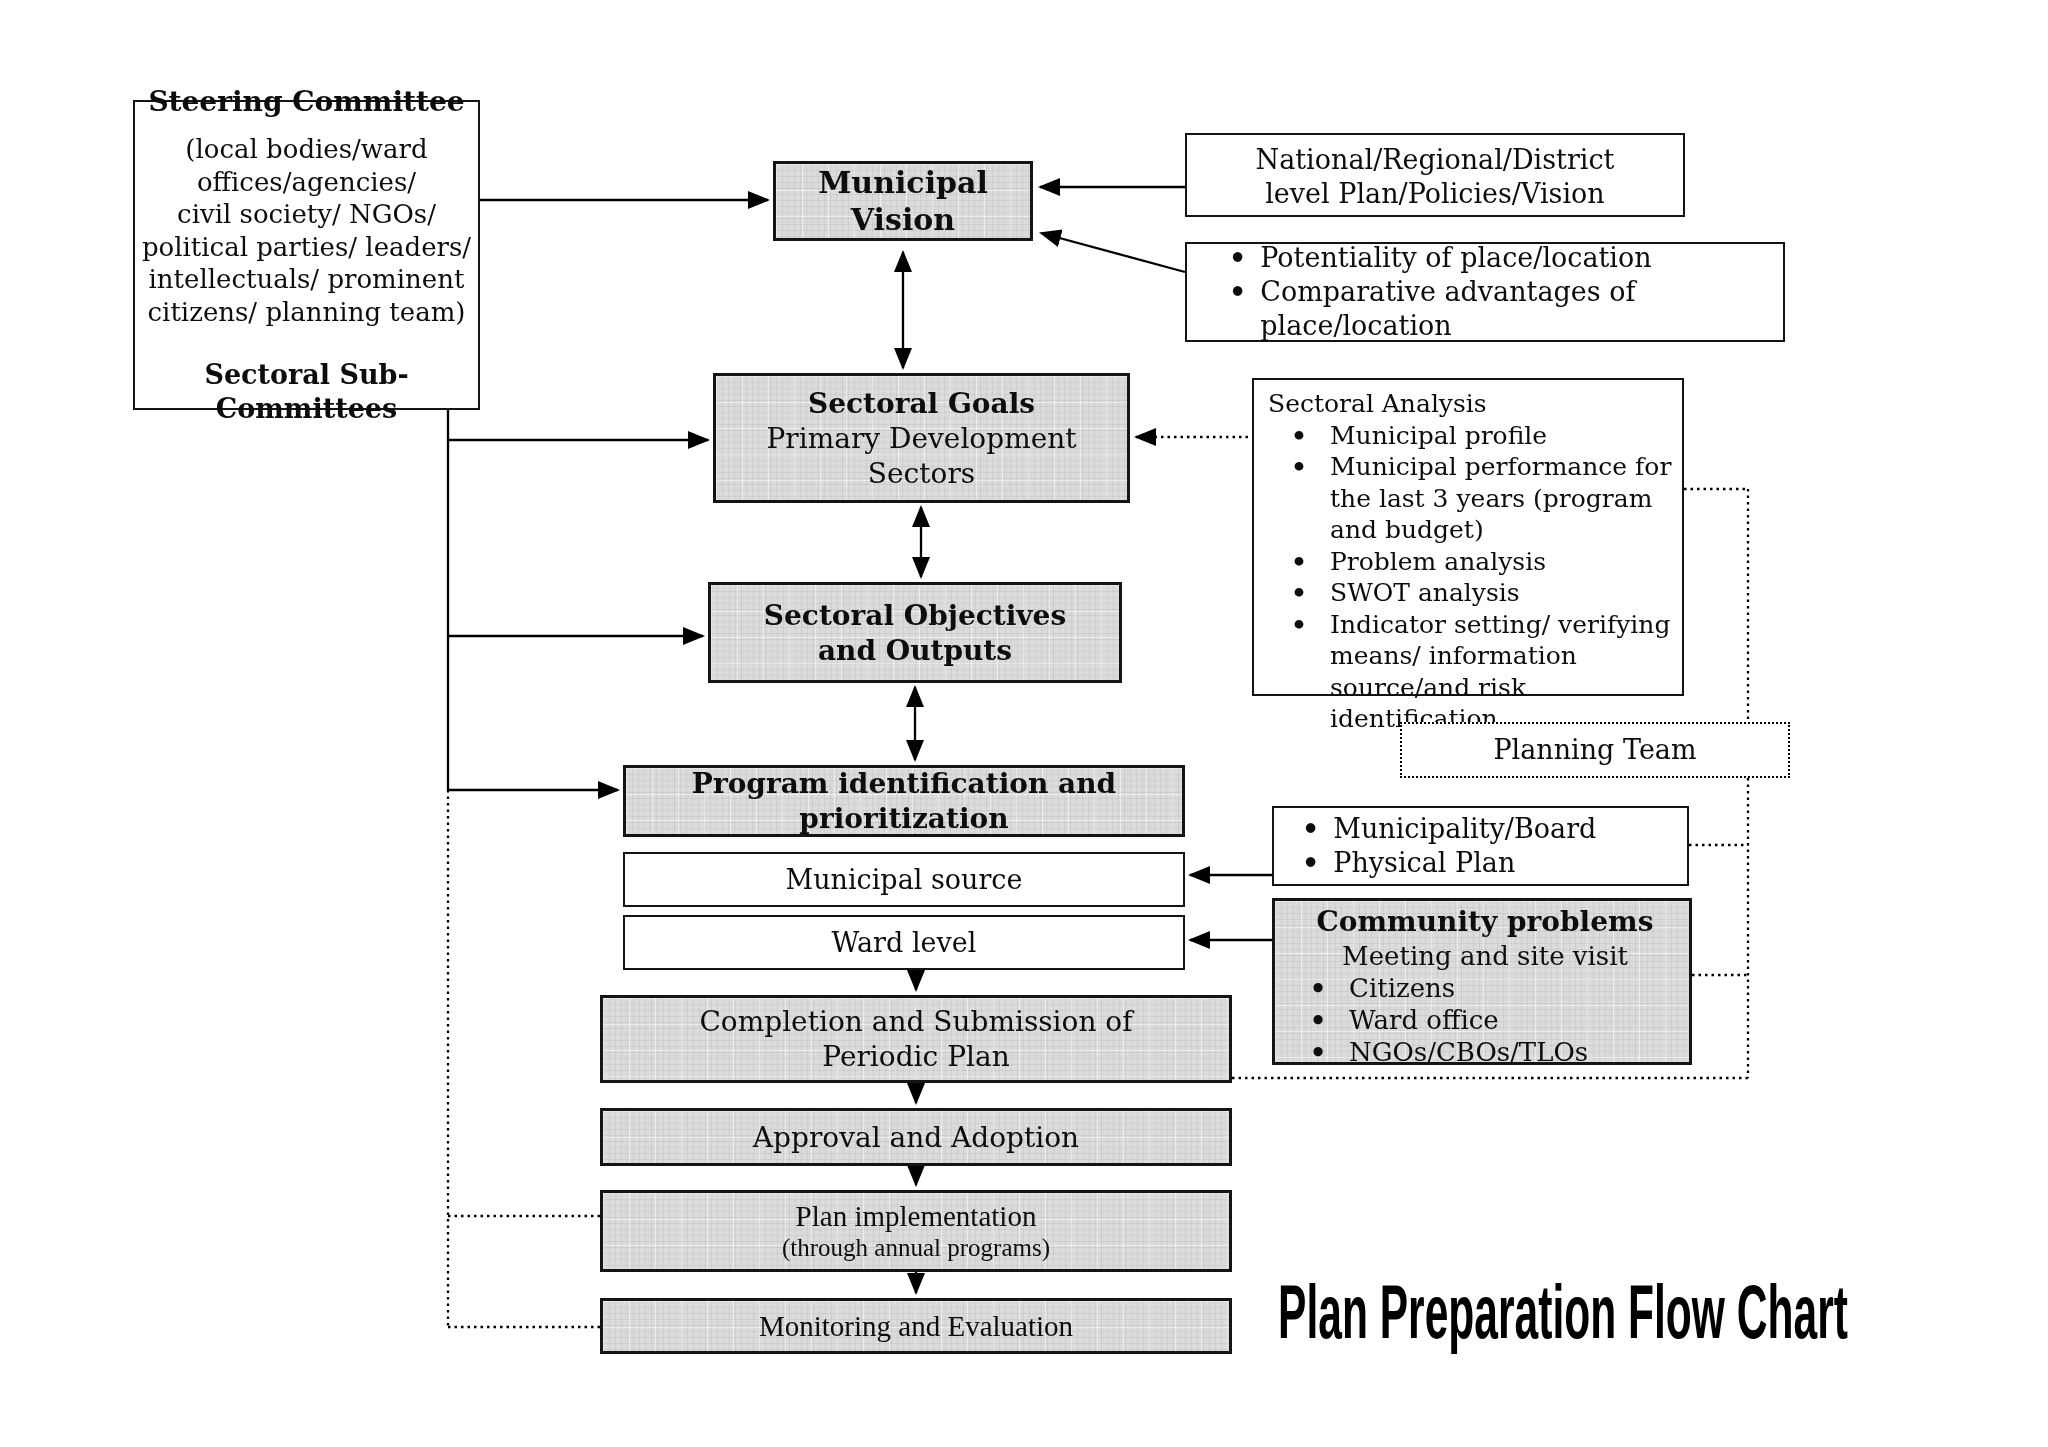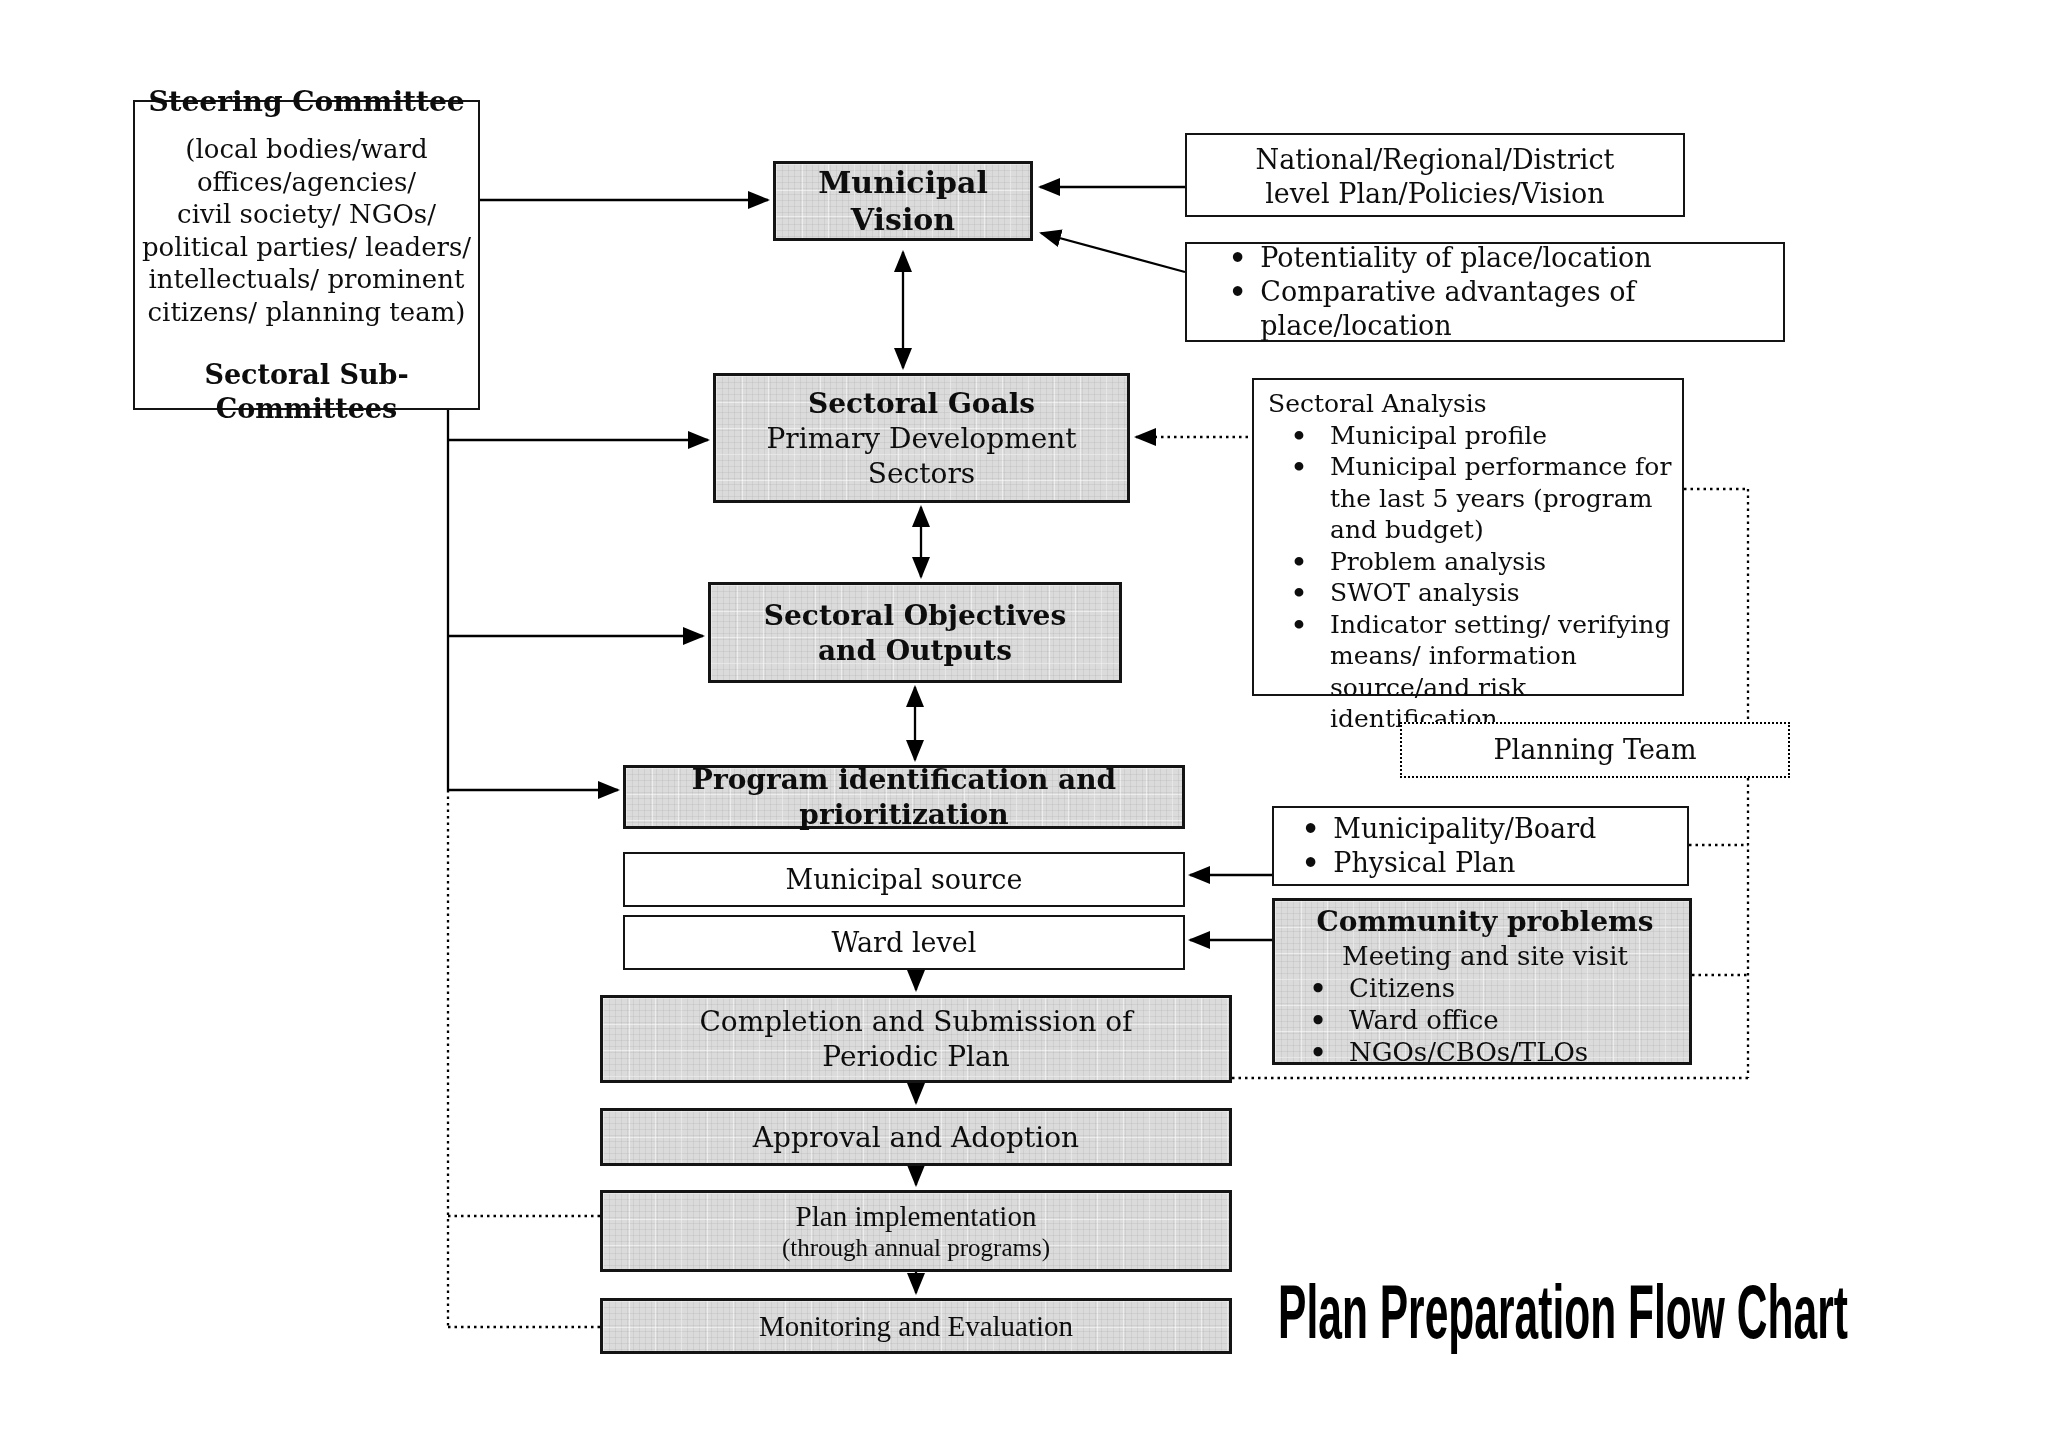--- a/index.html
+++ b/index.html
@@ -111,21 +111,21 @@
 Sectors</span>
   </div>
 
   <div class="box white left" style="left:1252px;top:378px;width:432px;height:318px;font-size:25px;line-height:1.26;
               justify-content:flex-start;padding:8px 10px 4px 14px;">
     <span>Sectoral Analysis</span>
     <div class="li wide">
       <span class="hang">Municipal profile</span>
       </div>
     <div class="li wide">
-      <span class="hang">Municipal performance for the last 5 years (program and budget)</span>
+      <span class="hang">Municipal performance for the last 3 years (program and budget)</span>
       </div>
     <div class="li wide">
       <span class="hang">Problem analysis</span>
       </div>
     <div class="li wide">
       <span class="hang">SWOT analysis</span>
       </div>
     <div class="li wide">
       <span class="hang">Indicator setting/ verifying means/ information source/and risk identification</span>
       </div>
@@ -133,21 +133,21 @@
 
   <div class="box gray b fs28" style="left:708px;top:582px;width:414px;height:101px;">
     <span class="pre">Sectoral Objectives
 and Outputs</span>
   </div>
 
   <div class="box dotbox fs27" style="left:1400px;top:722px;width:390px;height:56px;">
     <span>Planning Team</span>
   </div>
 
-  <div class="box gray b fs28" style="left:623px;top:765px;width:562px;height:64px;">
+  <div class="box gray b fs28" style="left:623px;top:765px;width:562px;height:72px;">
     <span class="pre">Program identification and
 prioritization</span>
   </div>
 
   <div class="box white fs27" style="left:623px;top:852px;width:562px;height:55px;">
     <span>Municipal source</span>
   </div>
 
   <div class="box white fs27" style="left:623px;top:915px;width:562px;height:55px;">
     <span>Ward level</span>

